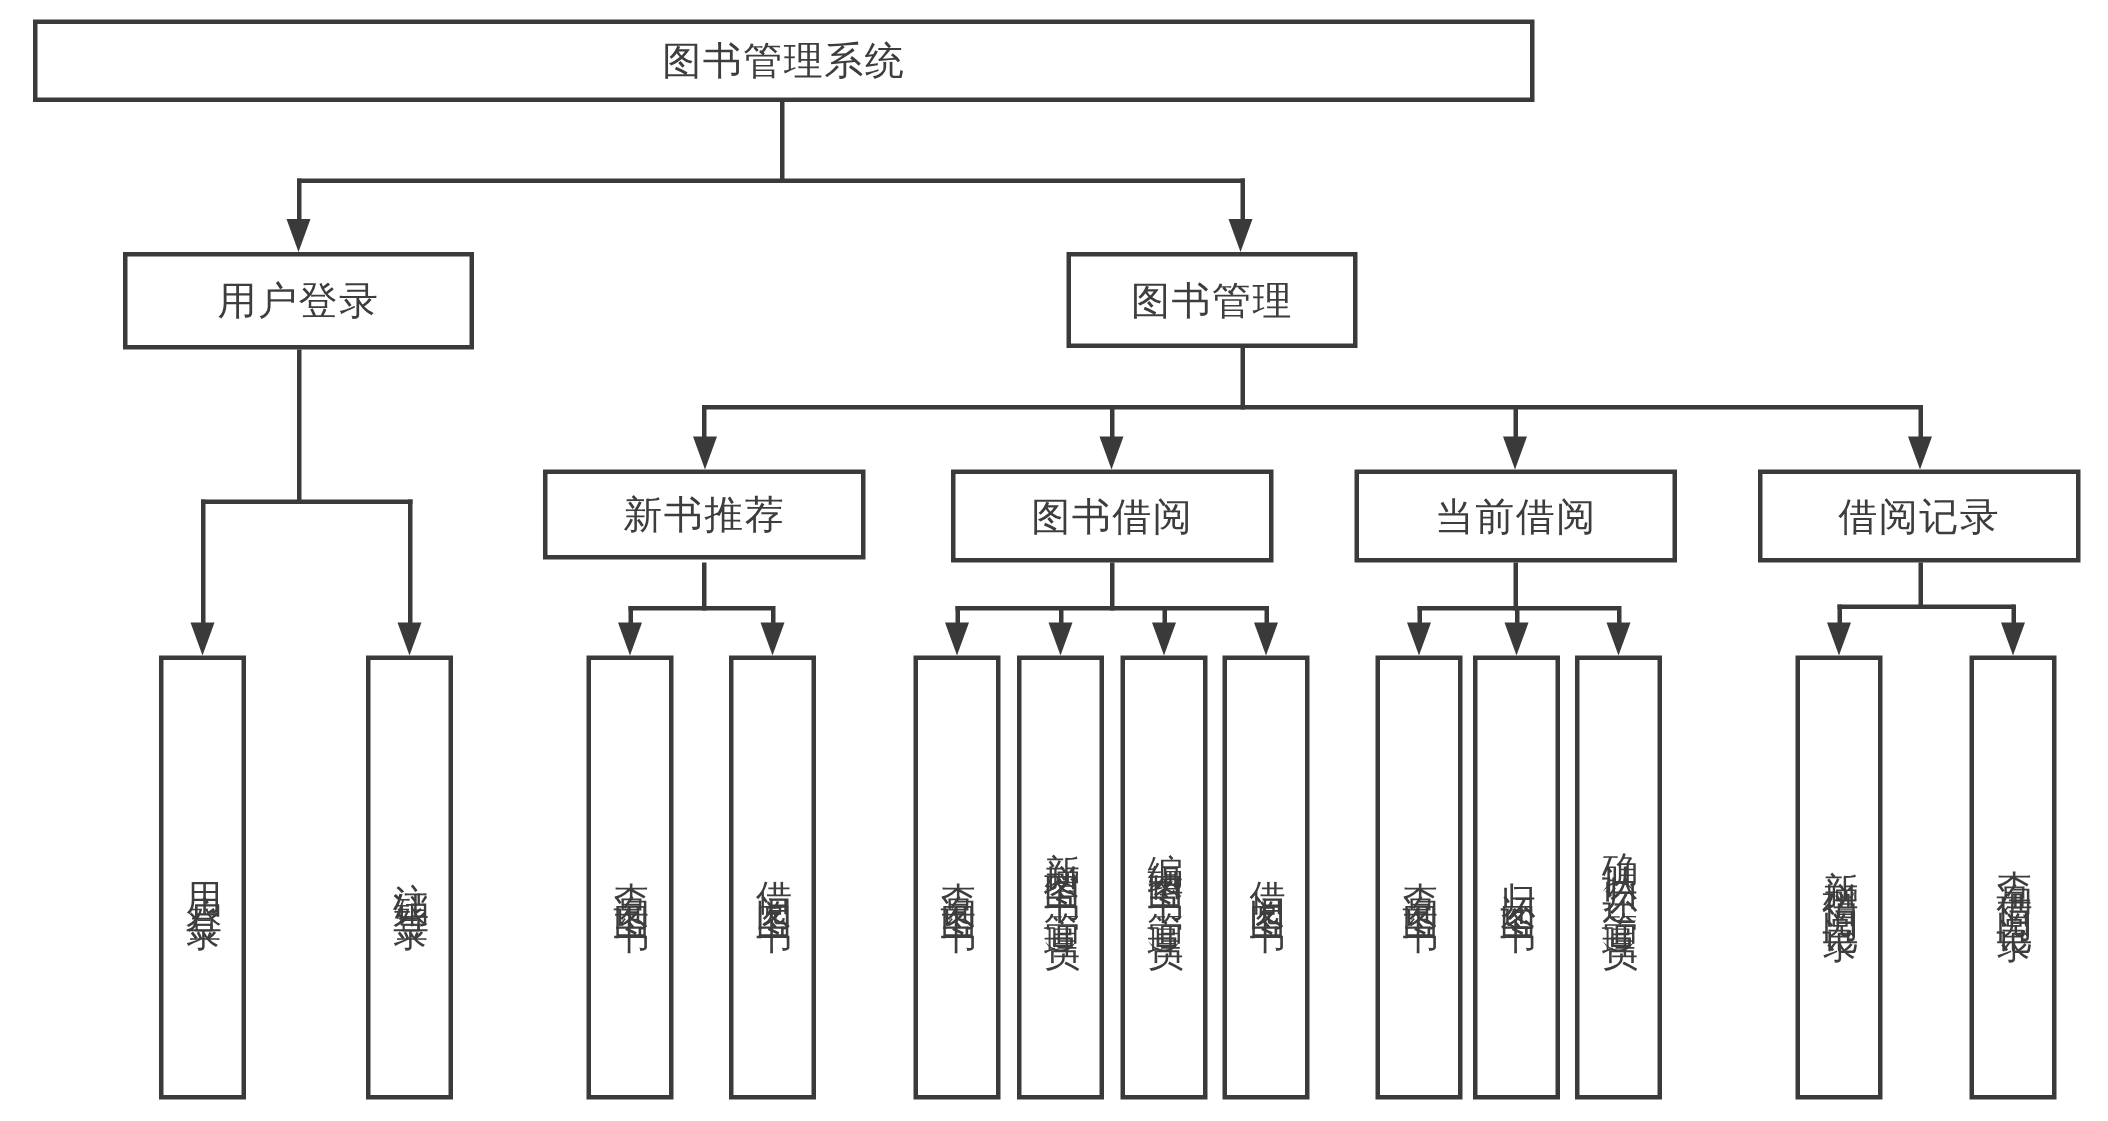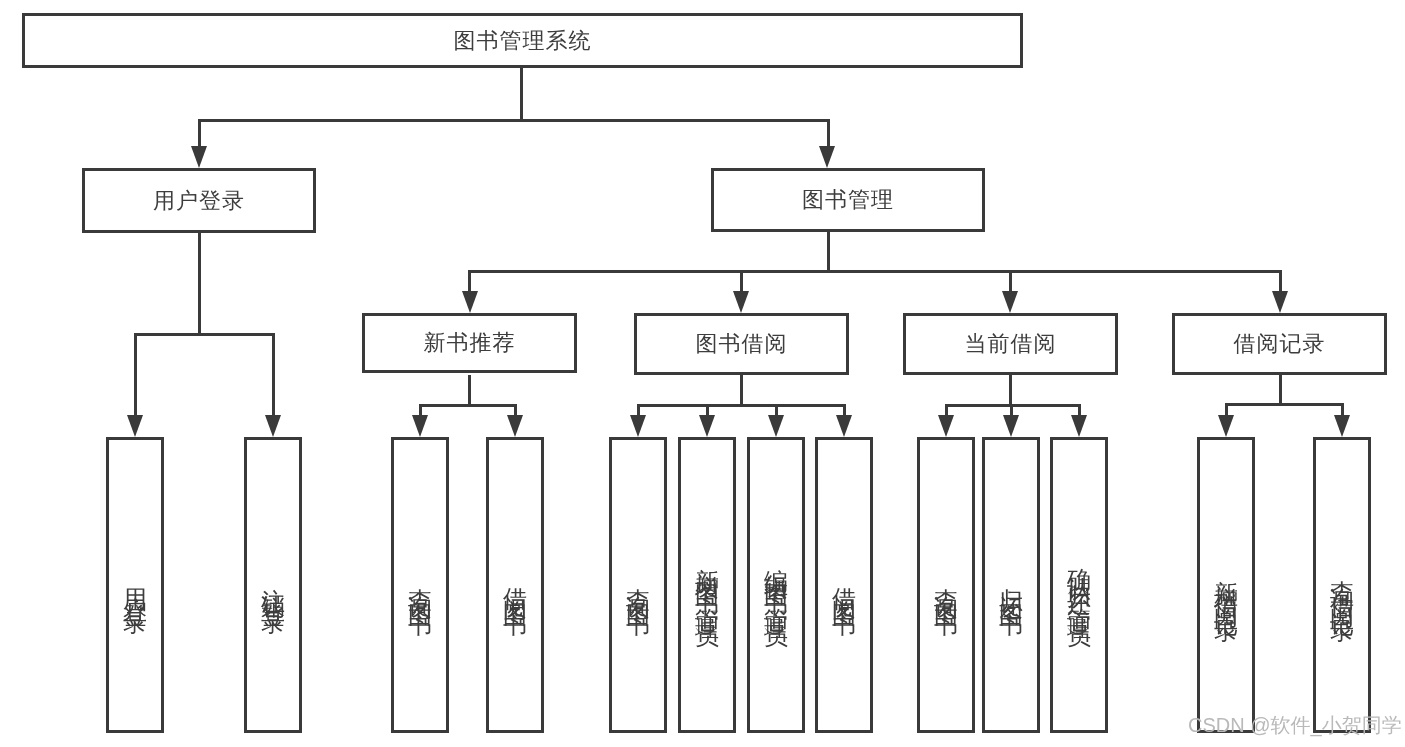--- a/index.html
+++ b/index.html
@@ -14,21 +14,21 @@
     position:absolute;
     box-sizing:border-box;
     border:3px solid #3a3a3a;
     background:#ffffff;
     display:flex;
     align-items:center;
     justify-content:center;
     color:#3d3d3d;
   }
   .node-h span{
-    font-size:22px;
+    font-size:26px;
     letter-spacing:1px;
     white-space:nowrap;
   }
   .node-v span{
     writing-mode:vertical-rl;
     text-orientation:mixed;
     font-size:24px;
     letter-spacing:8px;
     line-height:1;
   }
@@ -60,21 +60,21 @@
   <div class="vline" style="left:520px;top:68px;height:52px;"></div>
   <div class="hline" style="left:198px;top:119px;width:632px;"></div>
   <div class="vline" style="left:198px;top:119px;height:28px;"></div>
   <div class="arrow" style="left:191px;top:146px;"></div>
   <div class="vline" style="left:827px;top:119px;height:28px;"></div>
   <div class="arrow" style="left:819px;top:146px;"></div>
 
   <div class="node node-h" style="left:82px;top:168px;width:234px;height:65px;">
     <span>用户登录</span>
   </div>
-  <div class="node node-h" style="left:711px;top:168px;width:274px;height:64px;">
+  <div class="node node-h" style="left:711px;top:168px;width:194px;height:64px;">
     <span>图书管理</span>
   </div>
 
   <div class="vline" style="left:198px;top:233px;height:103px;"></div>
   <div class="hline" style="left:134px;top:333px;width:141px;"></div>
   <div class="vline" style="left:134px;top:333px;height:84px;"></div>
   <div class="arrow" style="left:127px;top:415px;"></div>
   <div class="vline" style="left:272px;top:333px;height:84px;"></div>
   <div class="arrow" style="left:265px;top:415px;"></div>
 
@@ -173,15 +173,14 @@
     <span>确认归还（管理员）</span>
   </div>
 
   <div class="node node-v" style="left:1197px;top:437px;width:58px;height:296px;">
     <span>新增借阅记录</span>
   </div>
   <div class="node node-v" style="left:1313px;top:437px;width:58px;height:296px;">
     <span>查询借阅记录</span>
   </div>
 
-  <div class="watermark">CSDN @软件_小贺同学</div>
 
 </div>
 
 </body></html>

